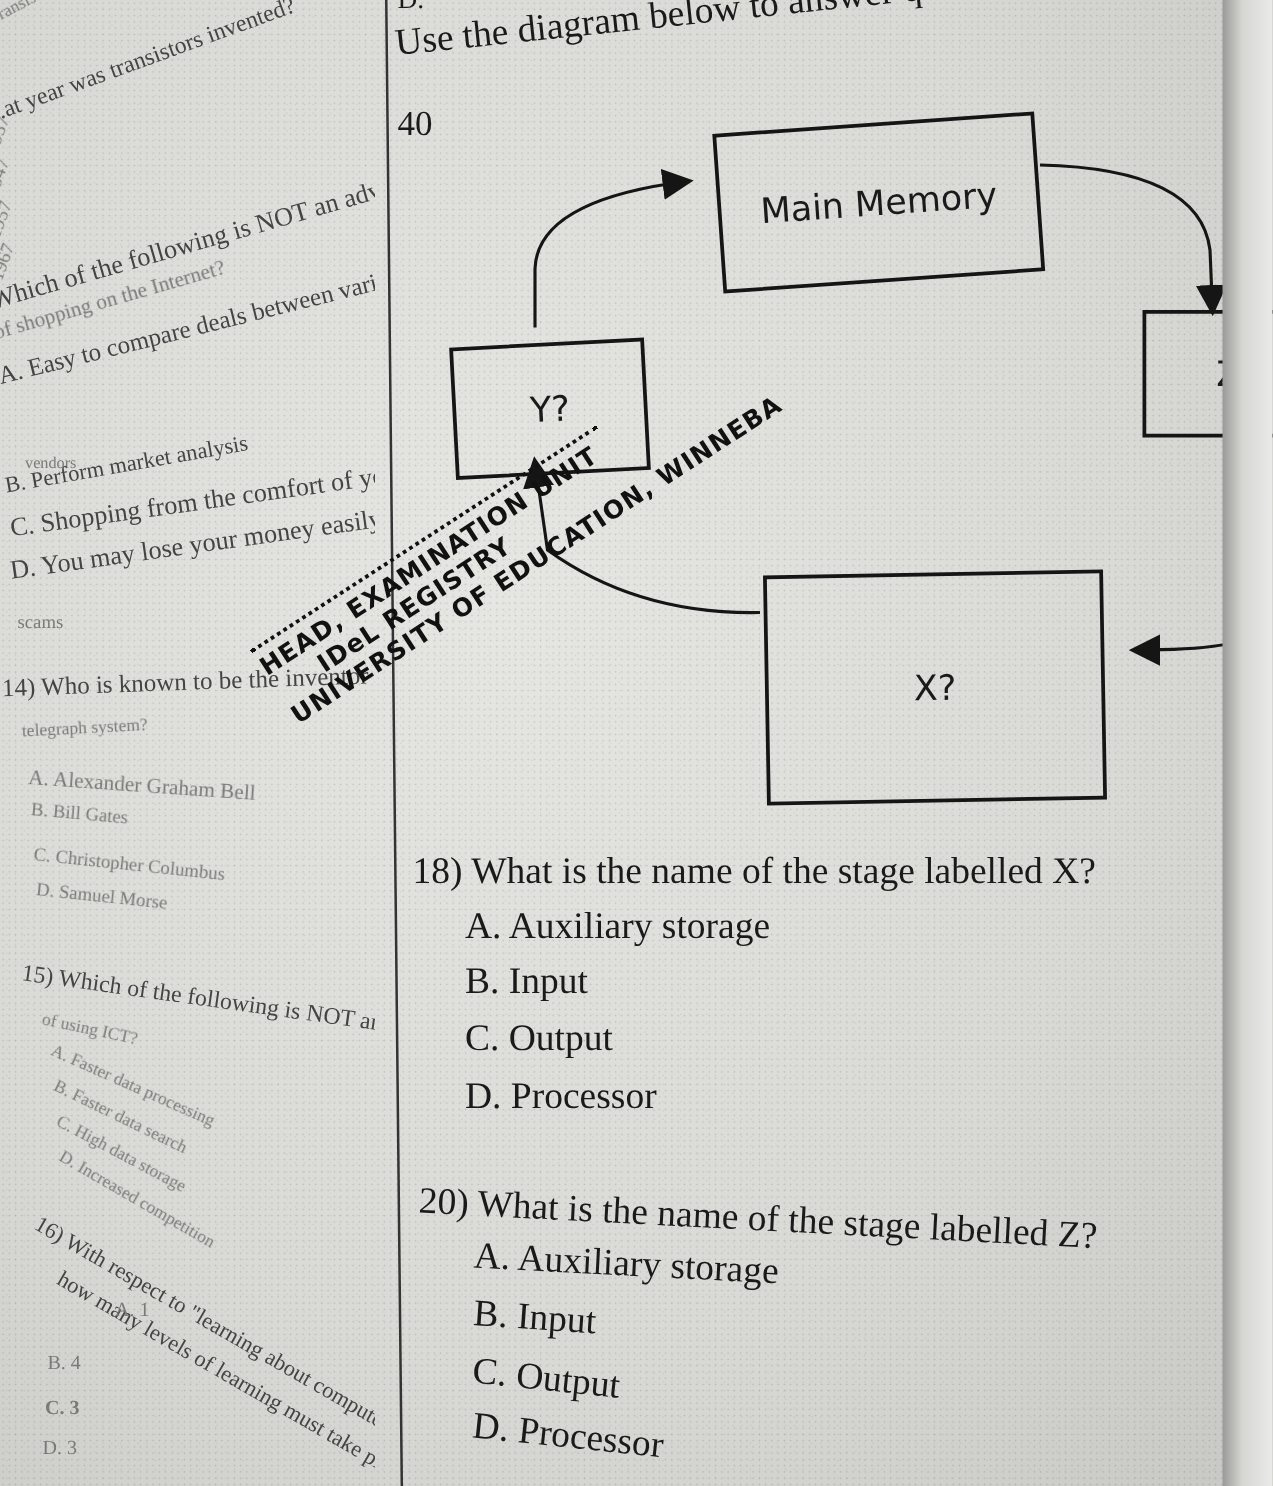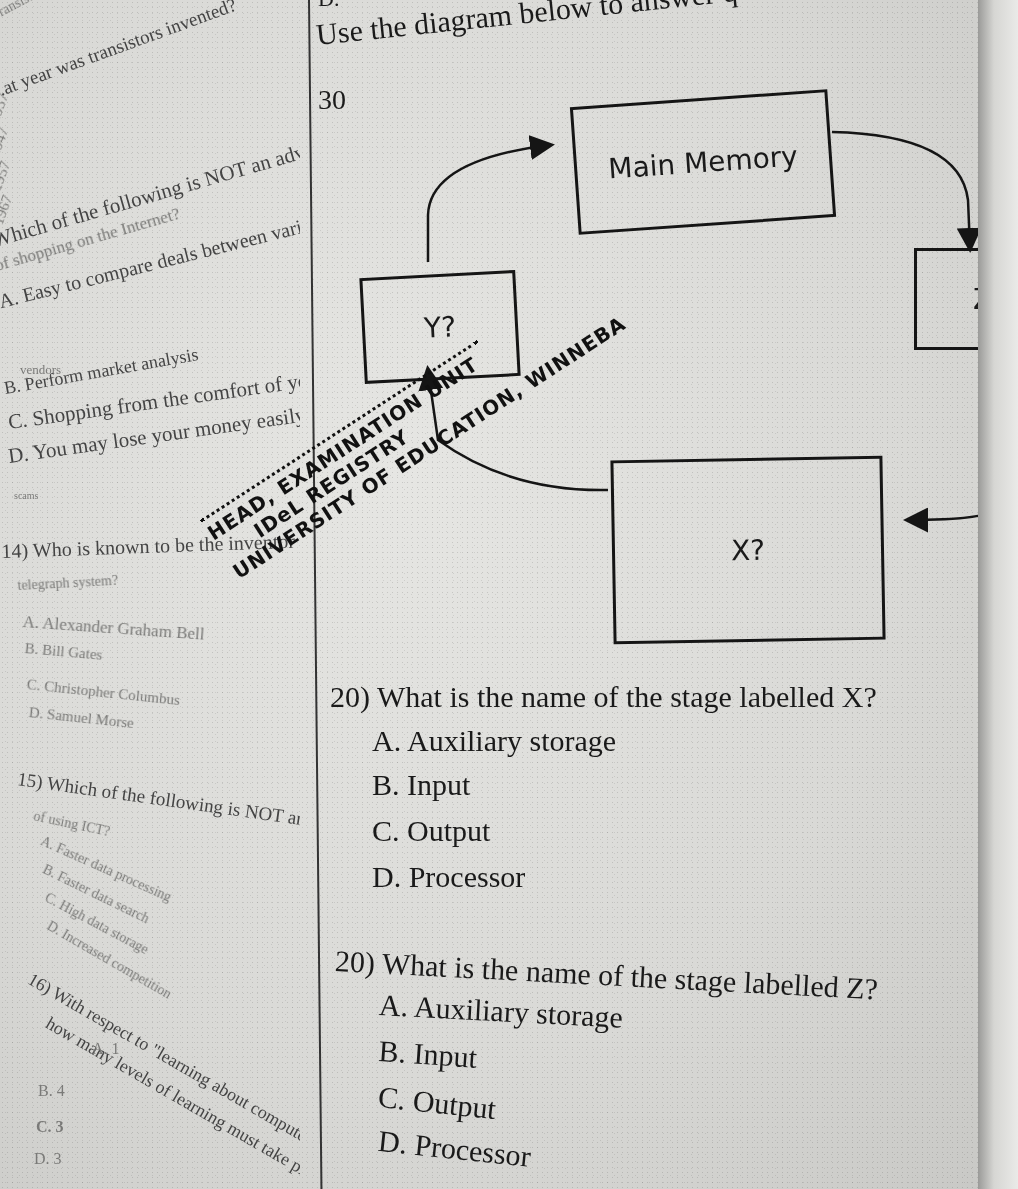--- a/index.html
+++ b/index.html
@@ -75,21 +75,21 @@
     <div class="lq faded" style="left:4px; top:176px; font-size:15px; transform:rotate(-70deg);">1957</div>
     <div class="lq faded" style="left:6px; top:210px; font-size:15px; transform:rotate(-70deg);">1967</div>
 
     <div class="lq semi" style="left:-4px; top:228px; font-size:21px; transform:rotate(-16deg);">Which of the following is NOT an advantage</div>
     <div class="lq faded" style="left:-2px; top:256px; font-size:17px; transform:rotate(-16deg);">of shopping on the Internet?</div>
     <div class="lq semi" style="left:2px; top:290px; font-size:20px; transform:rotate(-14deg);">A. Easy to compare deals between various</div>
     <div class="lq faded" style="left:20px; top:362px; font-size:13px;">vendors</div>
     <div class="lq semi" style="left:6px; top:378px; font-size:18px; transform:rotate(-10deg);">B. Perform market analysis</div>
     <div class="lq semi" style="left:10px; top:410px; font-size:21px; transform:rotate(-8deg);">C. Shopping from the comfort of your home</div>
     <div class="lq semi" style="left:10px; top:444px; font-size:21px; transform:rotate(-8deg);">D. You may lose your money easily through</div>
-    <div class="lq faded" style="left:14px; top:490px; font-size:10px;">scams</div>
+    <div class="lq faded" style="left:14px; top:490px; font-size:15px;">scams</div>
 
     <div class="lq semi" style="left:2px; top:540px; font-size:20px; transform:rotate(-2deg);">14) Who is known to be the inventor of the</div>
     <div class="lq faded" style="left:18px; top:578px; font-size:14px; transform:rotate(-3deg);">telegraph system?</div>
     <div class="lq faded" style="left:22px; top:612px; font-size:17px; transform:rotate(4deg);">A. Alexander Graham Bell</div>
     <div class="lq faded" style="left:24px; top:640px; font-size:15px; transform:rotate(5deg);">B. Bill Gates</div>
     <div class="lq faded" style="left:26px; top:676px; font-size:15px; transform:rotate(6deg);">C. Christopher Columbus</div>
     <div class="lq faded" style="left:28px; top:704px; font-size:15px; transform:rotate(6deg);">D. Samuel Morse</div>
 
     <div class="lq semi" style="left:16px; top:768px; font-size:19px; transform:rotate(8deg);">15) Which of the following is NOT an advantage</div>
     <div class="lq faded" style="left:32px; top:808px; font-size:14px; transform:rotate(12deg);">of using ICT?</div>
@@ -104,21 +104,21 @@
     <div class="lq faded" style="left:38px; top:1082px; font-size:16px;">B. 4</div>
     <div class="lq faded" style="left:36px; top:1118px; font-size:16px;font-weight:bold;">C. 3</div>
     <div class="lq faded" style="left:34px; top:1150px; font-size:16px;">D. 3</div>
   </div>
 
   <div class="col-divider"></div>
 
   <div class="right-col">
     <div style="position:absolute; left:8px; top:-14px; font-size:22px;">D.</div>
     <div class="instr">Use the diagram below to answer q</div>
-    <div class="instr-num">30</div>
+    <div class="instr-num">40</div>
 
     <svg class="diagram" viewBox="0 0 690 700">
       <defs>
         <marker id="arrow" markerWidth="10" markerHeight="10" refX="8" refY="5" orient="auto">
           <path d="M0,0 L10,5 L0,10 Z" fill="#151515"></path>
         </marker>
       </defs>
 
       <path d="M 118 262 L 118 215 Q 120 160 240 145" fill="none" stroke="#151515" stroke-width="2.5" marker-end="url(#arrow)"></path>
 
@@ -142,21 +142,21 @@
       <span>X?</span>
     </div>
 
     <div class="stamp">
       <div class="dots"></div>
       <div>HEAD, EXAMINATION UNIT</div>
       <div style="padding-left:40px;">IDeL REGISTRY</div>
       <div>UNIVERSITY OF EDUCATION, WINNEBA</div>
     </div>
 
-    <div class="q-title" style="left:20px; top:680px; font-size:30px;">20) What is the name of the stage labelled X?</div>
+    <div class="q-title" style="left:20px; top:680px; font-size:30px;">18) What is the name of the stage labelled X?</div>
     <div class="opt" style="left:62px; top:724px;">A. Auxiliary storage</div>
     <div class="opt" style="left:62px; top:768px;">B. Input</div>
     <div class="opt" style="left:62px; top:814px;">C. Output</div>
     <div class="opt" style="left:62px; top:860px;">D. Processor</div>
 
     <div class="q-title" style="left:26px; top:944px; transform:rotate(3deg); transform-origin:left top;">20) What is the name of the stage labelled Z?</div>
     <div class="opt" style="left:70px; top:988px; transform:rotate(3deg); transform-origin:left top;">A. Auxiliary storage</div>
     <div class="opt" style="left:70px; top:1034px; transform:rotate(4deg); transform-origin:left top;">B. Input</div>
     <div class="opt" style="left:70px; top:1080px; transform:rotate(6deg); transform-origin:left top;">C. Output</div>
     <div class="opt" style="left:70px; top:1124px; transform:rotate(6deg); transform-origin:left top;">D. Processor</div>

